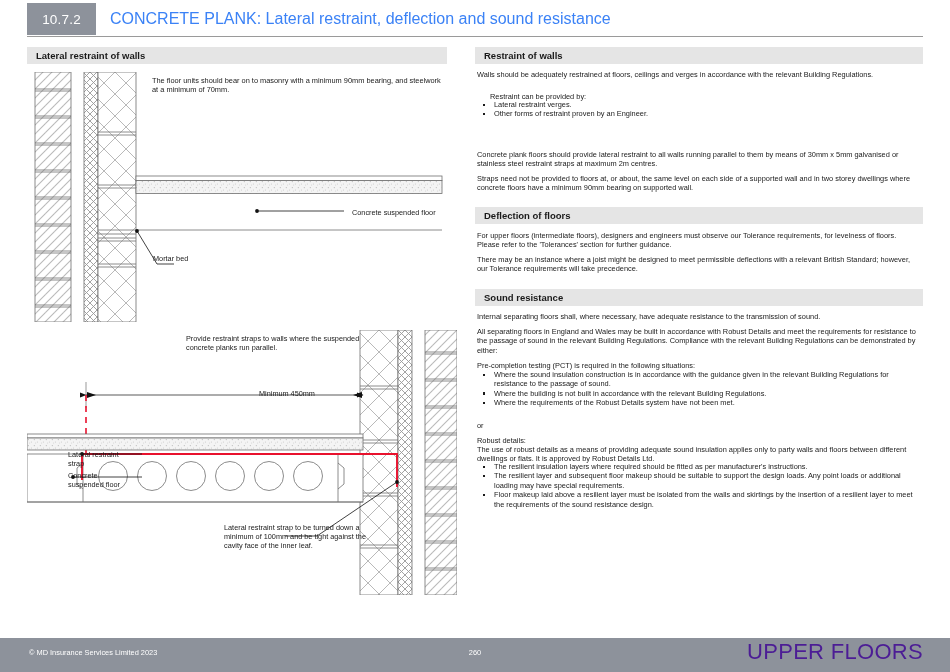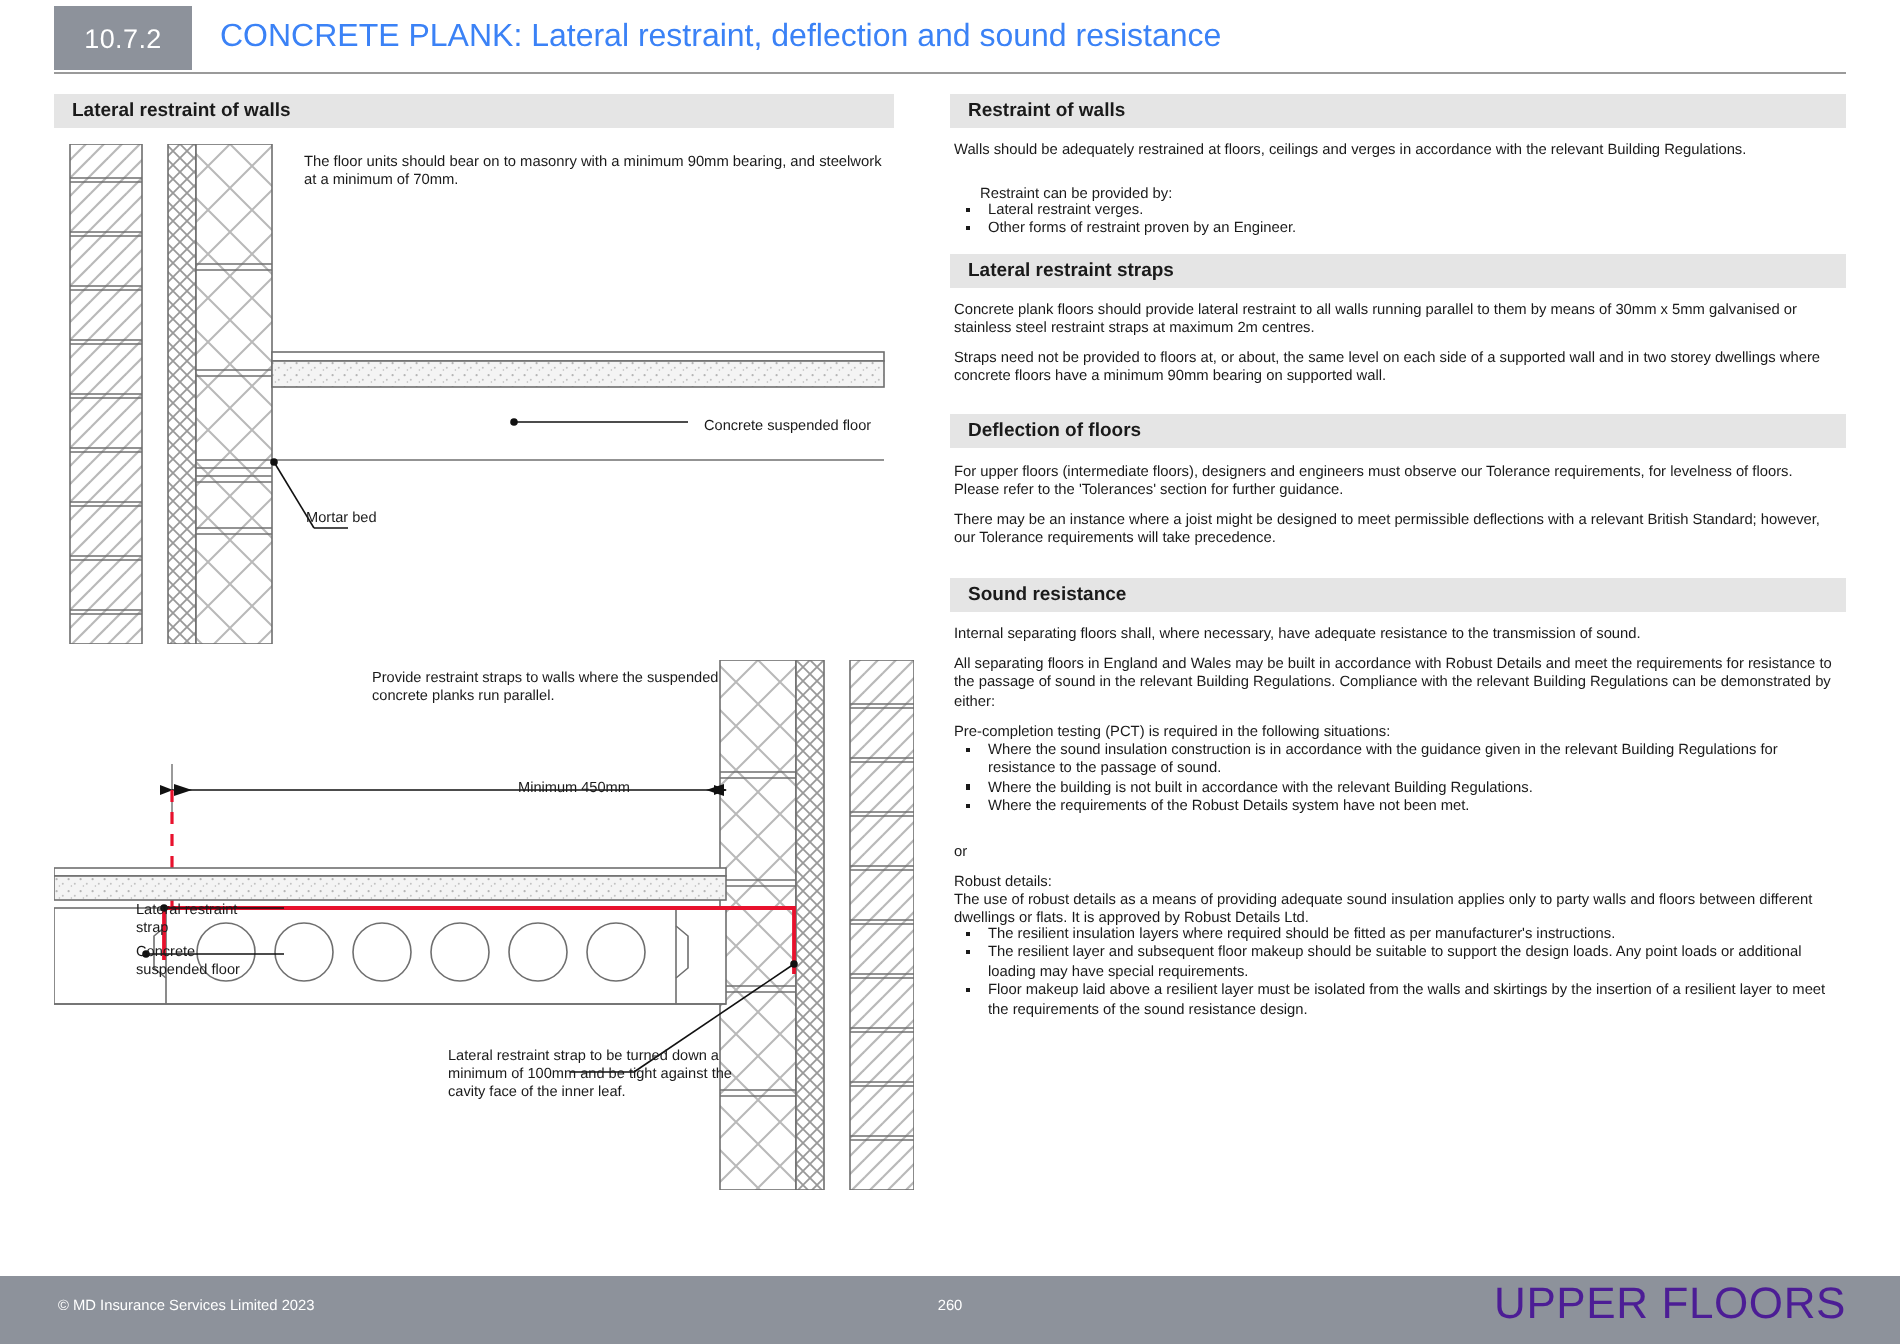--- a/index.html
+++ b/index.html
@@ -385,21 +385,20 @@
   <div class="dlabel" style="left:224px; top:512px; width:155px;margin-top:11px;">Lateral restraint strap to be turned down a minimum of 100mm and be tight against the cavity face of the inner leaf.</div>
 
   <div class="band" style="left:475px; top:47px; width:448px;">Restraint of walls</div>
   <div class="para para-wide" style="left:477px; top:70px;">Walls should be adequately restrained at floors, ceilings and verges in accordance with the relevant Building Regulations.</div>
   <div class="para para-wide" style="left:477px; top:92px;margin-left:13px;">Restraint can be provided by:</div>
   <ul class="bullets" style="left:477px; top:100px; width:440px;">
     <li>Lateral restraint verges.</li>
     <li>Other forms of restraint proven by an Engineer.</li>
   </ul>
 
-  <div class="band" style="left:475px; top:127px; width:448px;">Lateral restraint straps</div>
   <div class="para para-wide" style="left:477px; top:150px;">Concrete plank floors should provide lateral restraint to all walls running parallel to them by means of 30mm x 5mm galvanised or stainless steel restraint straps at maximum 2m centres.</div>
   <div class="para para-wide" style="left:477px; top:174px;">Straps need not be provided to floors at, or about, the same level on each side of a supported wall and in two storey dwellings where concrete floors have a minimum 90mm bearing on supported wall.</div>
 
   <div class="band" style="left:475px; top:207px; width:448px;">Deflection of floors</div>
   <div class="para para-wide" style="left:477px; top:231px;">For upper floors (intermediate floors), designers and engineers must observe our Tolerance requirements, for levelness of floors. Please refer to the 'Tolerances' section for further guidance.</div>
   <div class="para para-wide" style="left:477px; top:255px;">There may be an instance where a joist might be designed to meet permissible deflections with a relevant British Standard; however, our Tolerance requirements will take precedence.</div>
 
   <div class="band" style="left:475px; top:289px; width:448px;">Sound resistance</div>
   <div class="para para-wide" style="left:477px; top:312px;">Internal separating floors shall, where necessary, have adequate resistance to the transmission of sound.</div>
   <div class="para para-wide" style="left:477px; top:327px;">All separating floors in England and Wales may be built in accordance with Robust Details and meet the requirements for resistance to the passage of sound in the relevant Building Regulations. Compliance with the relevant Building Regulations can be demonstrated by either:</div>

